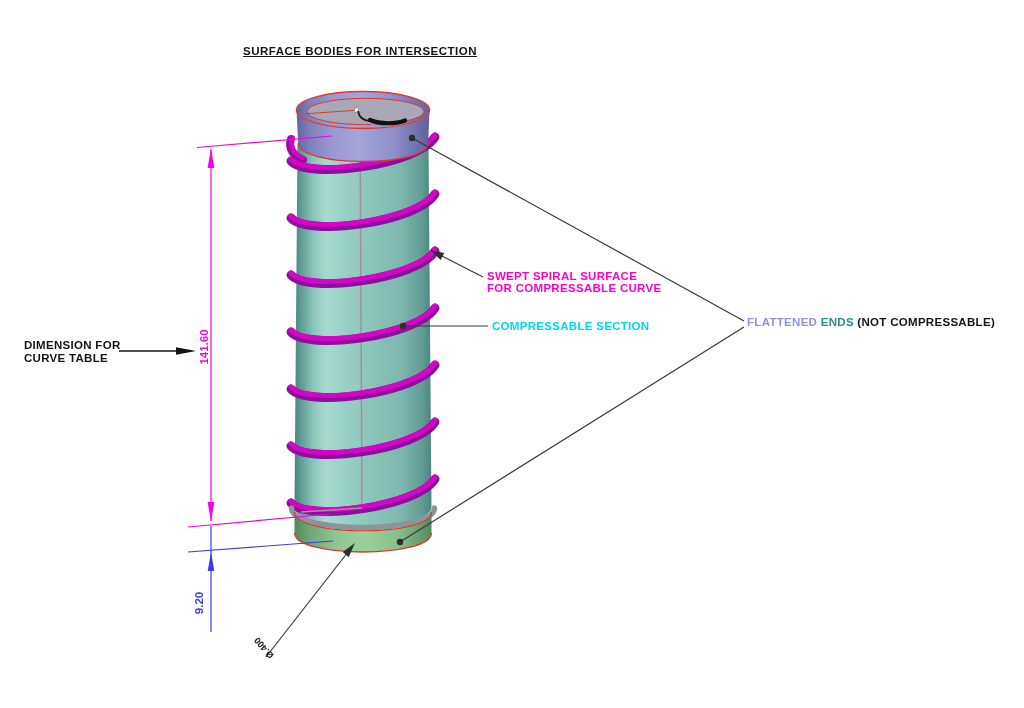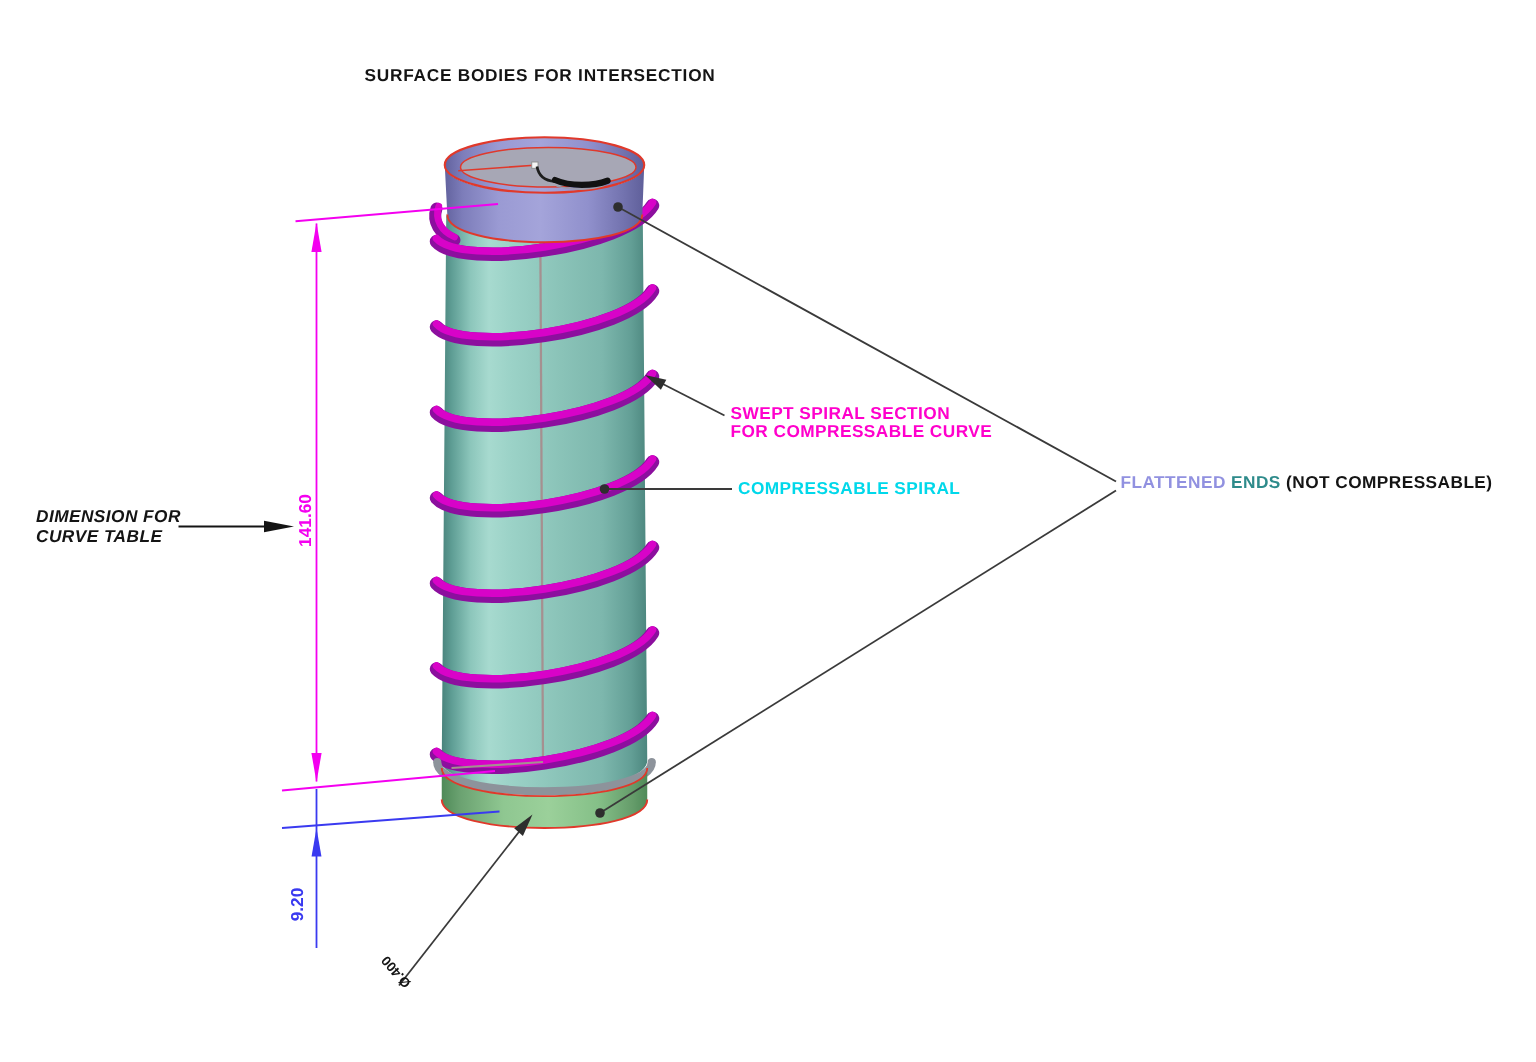--- a/index.html
+++ b/index.html
@@ -1,26 +1,26 @@
 <!DOCTYPE html>
 <html><head>
 <meta charset="utf-8">
 <style>
   html,body{margin:0;padding:0;background:#ffffff;}
   #canvas{position:relative;width:1024px;height:708px;background:#ffffff;overflow:hidden;
           font-family:"Liberation Sans",sans-serif;}
   svg{position:absolute;left:0;top:0;}
   .lbl{position:absolute;font-weight:bold;white-space:nowrap;letter-spacing:.3px;}
-  .title{left:243px;top:45px;font-size:11.5px;letter-spacing:.5px;color:#141414;}
+  .title{left:243px;top:45px;font-size:11.5px;letter-spacing:.5px;color:#141414;text-decoration:underline;}
   .swept{left:487px;top:271px;font-size:11.5px;line-height:11.5px;color:#ff00cc;}
   .compress{left:492px;top:320px;font-size:11.5px;color:#00d8ea;}
   .flattened{left:747px;top:316px;font-size:11.5px;color:#141414;}
   .flattened .w1{color:#9191e0;}
   .flattened .w2{color:#2e8b8b;}
-  .note{left:24px;top:339px;font-size:11.5px;line-height:13px;color:#141414;font-style:italic;}
+  .note{left:24px;top:339px;font-size:11.5px;line-height:13px;color:#141414;}
   .dim-rot{position:absolute;font-weight:bold;white-space:nowrap;
            transform:translate(-50%,-50%) rotate(-90deg);}
   .dim141{left:204px;top:347px;font-size:11.5px;color:#f400f0;}
   .dim920{left:199px;top:603px;font-size:11.5px;color:#3a3af0;}
   .dimdia{left:264px;top:648px;font-size:9px;color:#141414;
           transform:translate(-50%,-50%) rotate(-131deg);letter-spacing:0;}
 </style>
 </head>
 <body>
 
@@ -152,25 +152,25 @@
 
     <g stroke="#141414" stroke-width="1.4" fill="#141414">
       <line x1="119" y1="351" x2="180" y2="351"></line>
       <polygon points="196,351 176,347.2 176,354.8" stroke="none"></polygon>
     </g>
   </svg>
 
   <div class="lbl title">SURFACE BODIES FOR INTERSECTION</div>
 
   <div class="lbl swept">
-    <div>SWEPT SPIRAL SECTION</div>
+    <div>SWEPT SPIRAL SURFACE</div>
     <div>FOR COMPRESSABLE CURVE</div>
   </div>
 
-  <div class="lbl compress">COMPRESSABLE SPIRAL</div>
+  <div class="lbl compress">COMPRESSABLE SECTION</div>
 
   <div class="lbl flattened">
     <span class="w1">FLATTENED</span>
     <span class="w2">ENDS</span>
     <span class="w3">(NOT COMPRESSABLE)</span>
   </div>
 
   <div class="lbl note">
     <div>DIMENSION FOR</div>
     <div>CURVE TABLE</div>

